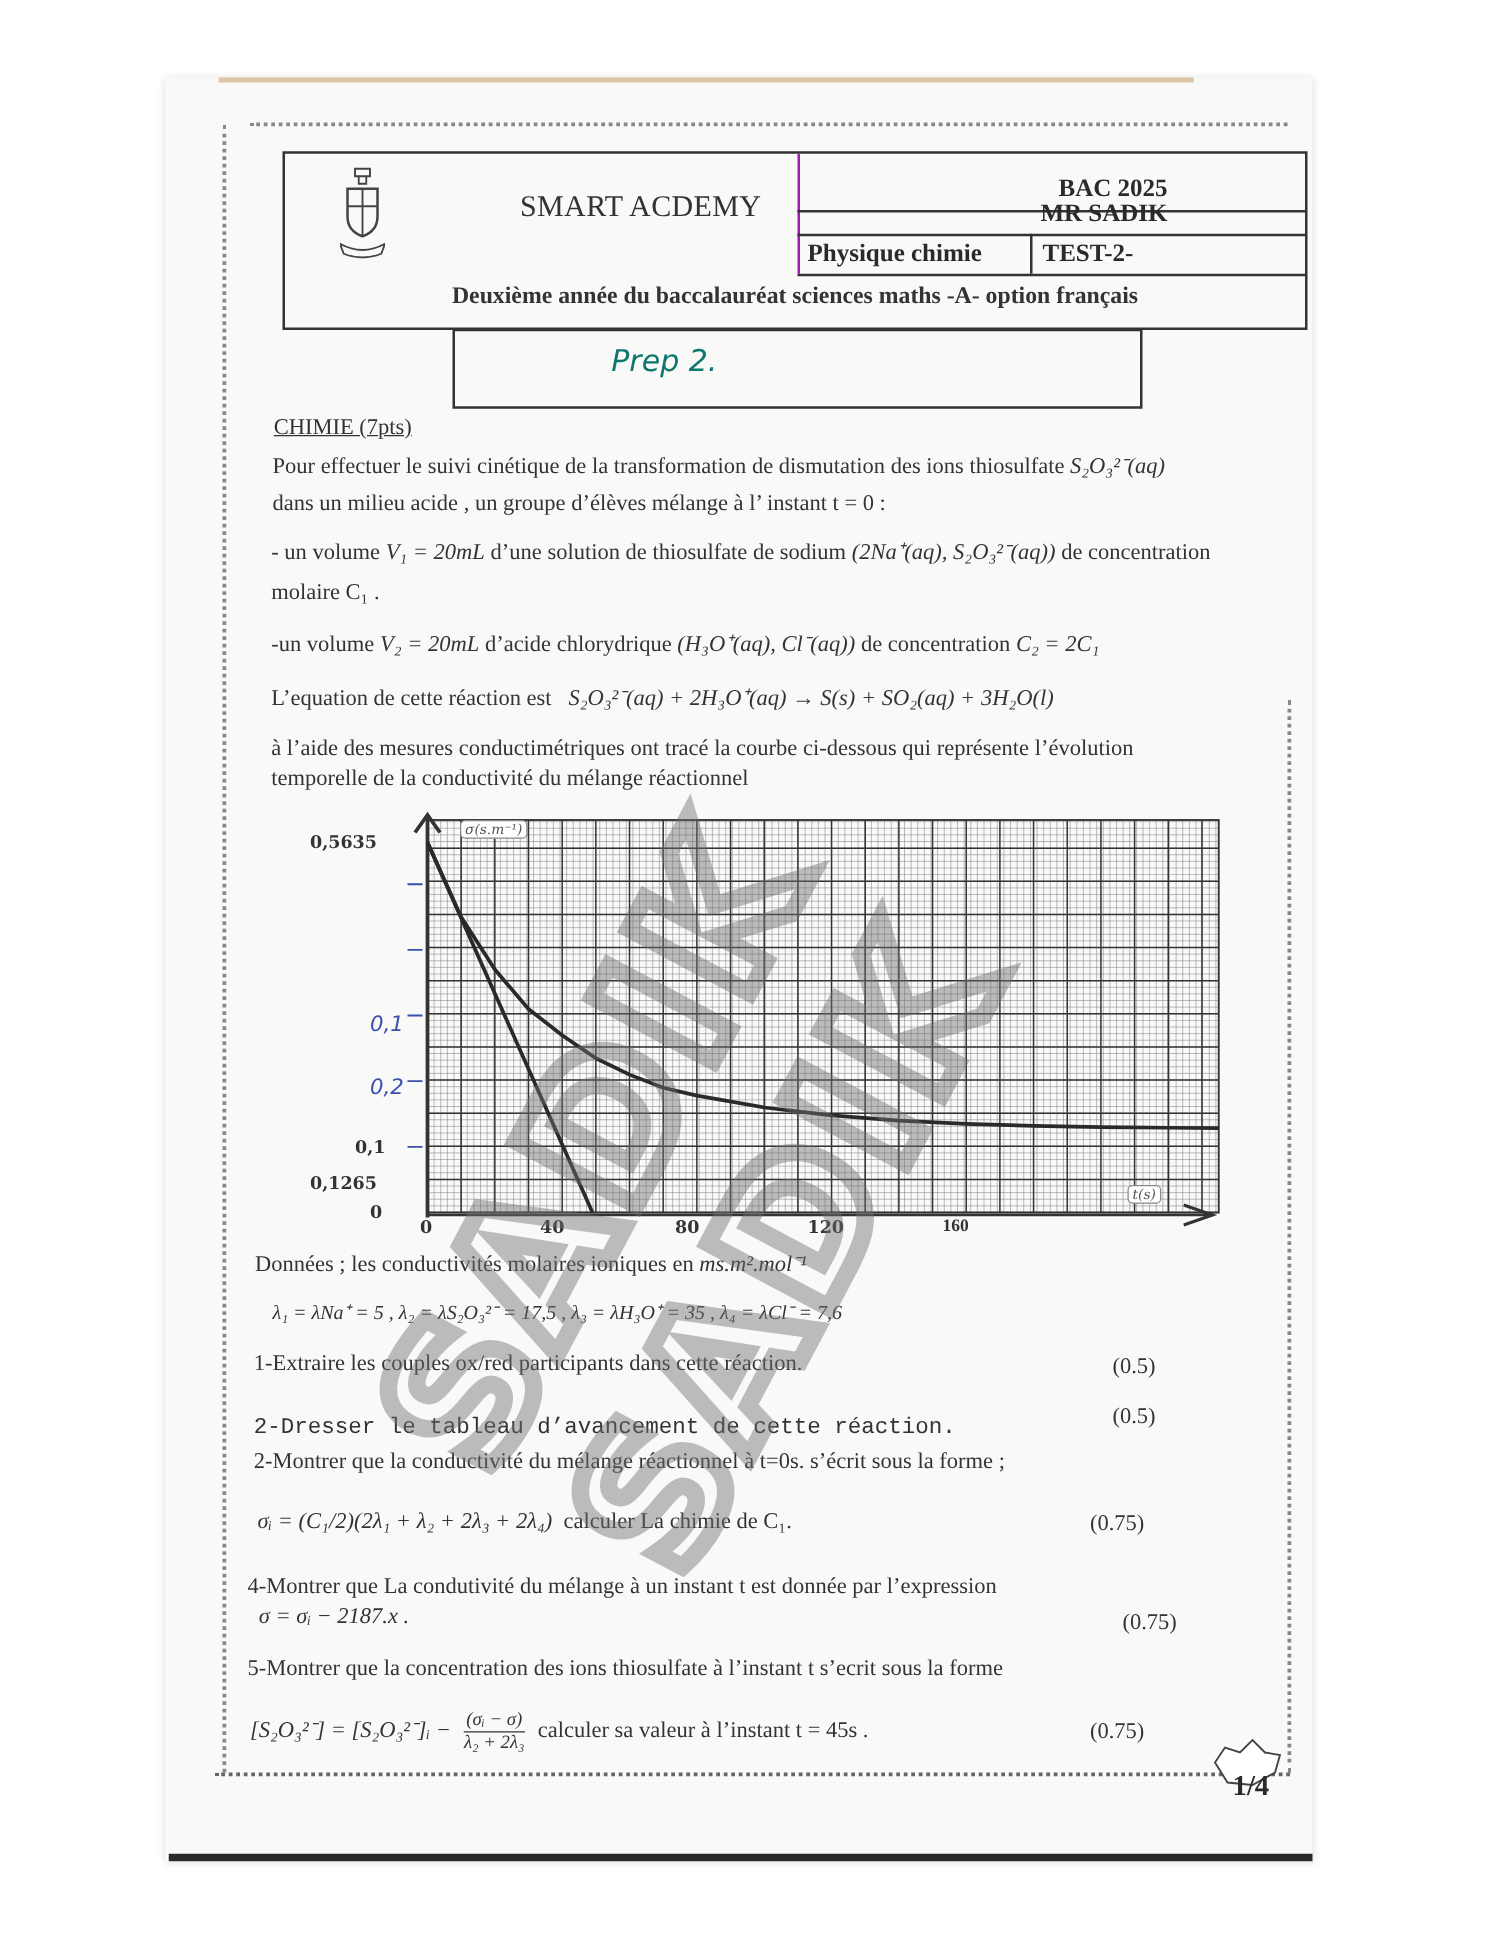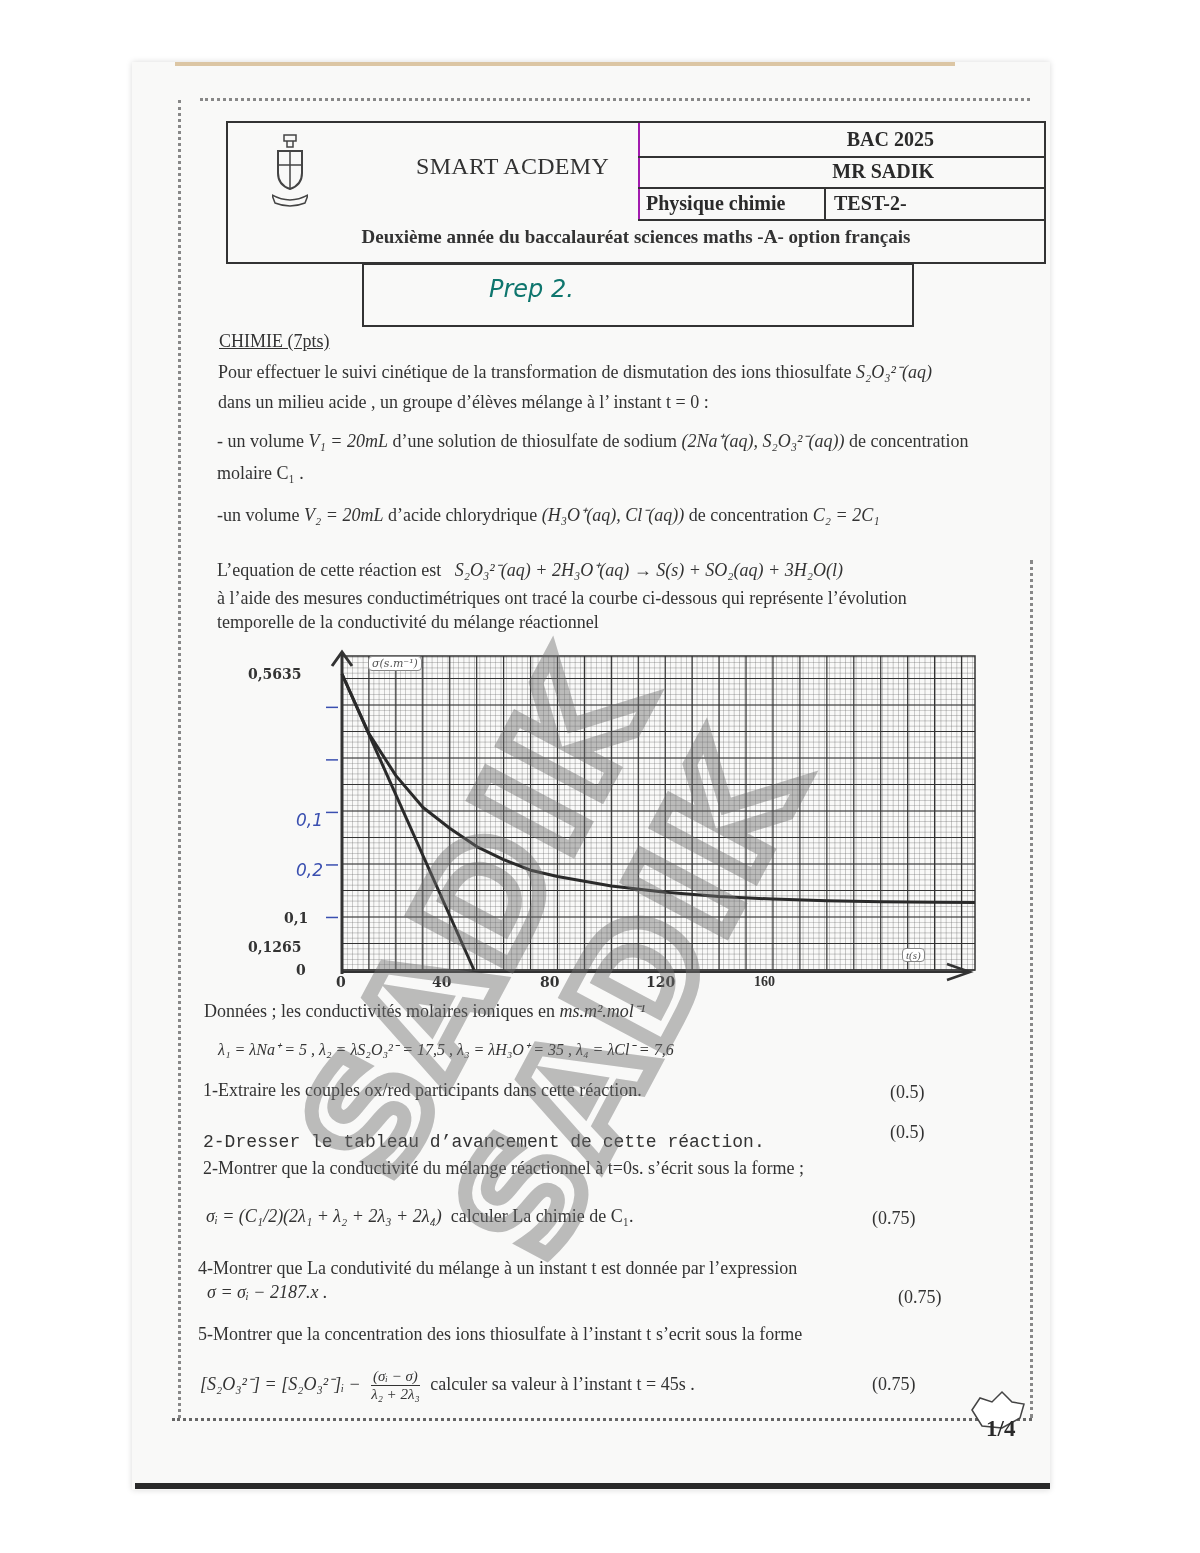--- a/index.html
+++ b/index.html
@@ -33,21 +33,21 @@
   .header-left {
     position: absolute; left: 0; top: 0; width: 410px; height: 96px; border-right: 2px solid #a21caf;
   }
   .logo { position: absolute; left: 44px; top: 8px; width: 36px; height: 76px; }
   .school-name {
     position: absolute; left: 188px; top: 30px; font-size: 24px; color: #333; letter-spacing: .3px;
   }
   .header-right { position: absolute; left: 410px; top: 0; right: 0; height: 96px; }
   .hr-row { position: absolute; left: 0; right: 0; border-bottom: 2px solid #333; font-weight: bold; font-size: 20px; }
   .hr-row span { position: absolute; }
-  .row-bac { top: 0; height: 33px; }
+  .row-bac { top: 12px; height: 33px; }
   .row-bac span { right: 110px; top: 5px; }
   .row-teacher { top: 33px; height: 31px; }
   .row-teacher span { right: 110px; top: 4px; }
   .row-subject { top: 64px; height: 32px; border-bottom: 2px solid #333; }
   .row-subject .subj { left: 8px; top: 5px; }
   .row-subject .divider { left: 186px; top: 0; width: 2px; height: 32px; background: #333; }
   .row-subject .test { left: 196px; top: 5px; text-align: right; }
   .header-level {
     position: absolute; left: 0; right: 0; top: 96px; height: 45px;
     font-weight: bold; font-size: 19px; text-align: center; line-height: 36px; color: #333;
@@ -147,21 +147,21 @@
 
 <div class="t" style="left:217px; top:502px;">
   <span>-un  volume</span>
   <span class="math">V₂ = 20mL</span>
   <span>d’acide chlorydrique</span>
   <span class="math">(H₃O⁺(aq), Cl⁻(aq))</span>
   <span>de concentration</span>
   <span class="math">C₂ = 2C₁</span>
 </div>
 
-<div class="t" style="left:217px; top:545px;margin-top:12px;">
+<div class="t" style="left:217px; top:545px;">
   <span>L’equation de cette réaction est</span>&nbsp;&nbsp;
   <span class="math">S₂O₃²⁻(aq) + 2H₃O⁺(aq) → S(s) + SO₂(aq) + 3H₂O(l)</span>
 </div>
 
 <div class="t" style="left:217px; top:588px;">à l’aide des mesures conductimétriques ont tracé la courbe ci-dessous qui représente l’évolution</div>
 <div class="t" style="left:217px; top:612px;">temporelle de la conductivité du mélange réactionnel</div>
 
 <div class="chart">
   <svg id="chart-svg" width="740" height="350">
       <line x1="102" y1="8" x2="102" y2="322" stroke="#666" stroke-width="0.5" opacity="0.7"></line>
@@ -398,21 +398,21 @@
   <div class="ylabel-tick" style="left:44px; top:262px;">0,1</div>
   <div class="ylabel-tick" style="left:56px; top:314px;">0</div>
   <div class="handnote" style="left:56px; top:162px;">0,1</div>
   <div class="handnote" style="left:56px; top:212px;">0,2</div>
   <div class="xlabel-tick" style="left:96px; top:326px;">0</div>
   <div class="xlabel-tick" style="left:192px; top:326px;">40</div>
   <div class="xlabel-tick" style="left:300px; top:326px;">80</div>
   <div class="xlabel-tick" style="left:406px; top:326px;">120</div>
   <div class="xlabel-tick" style="left:514px; top:326px;font-family:Liberation Serif, serif;">160</div>
   <div class="axis-title" style="left:128px; top:8px;">σ(s.m⁻¹)</div>
-  <div class="axis-title" style="left:662px; top:300px;font-family:Liberation Serif, serif;">t(s)</div>
+  <div class="axis-title" style="left:662px; top:300px;">t(s)</div>
 </div>
 
 <div class="t" style="left:204px; top:998px;">
   <span>Données ; les conductivités molaires ioniques en</span>
   <span class="math">ms.m².mol⁻¹</span>
 </div>
 <div class="t math" style="left:218px; top:1038px; font-size:16px;">λ₁ = λNa⁺ = 5 ,  λ₂ = λS₂O₃²⁻ = 17,5  ,  λ₃ = λH₃O⁺ = 35  ,  λ₄ = λCl⁻ = 7,6</div>
 
 <div class="t" style="left:203px; top:1080px;">1-Extraire les couples ox/red participants dans cette réaction.</div>
 <div class="pts" style="left:890px; top:1082px;">(0.5)</div>

